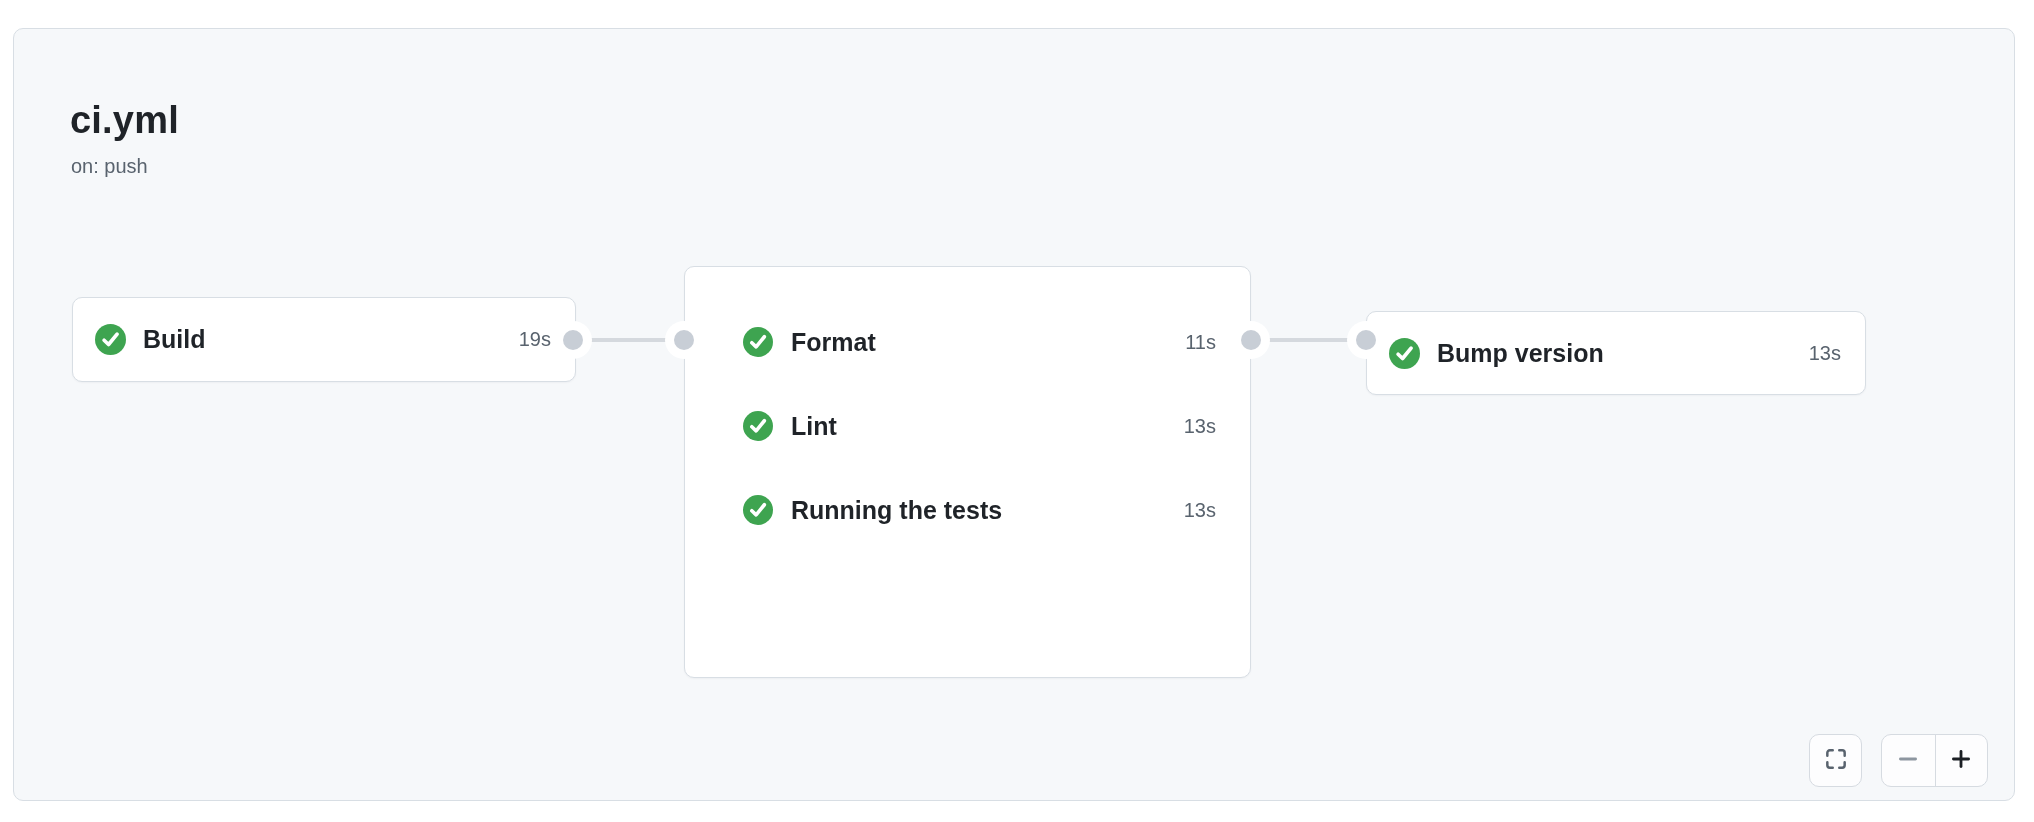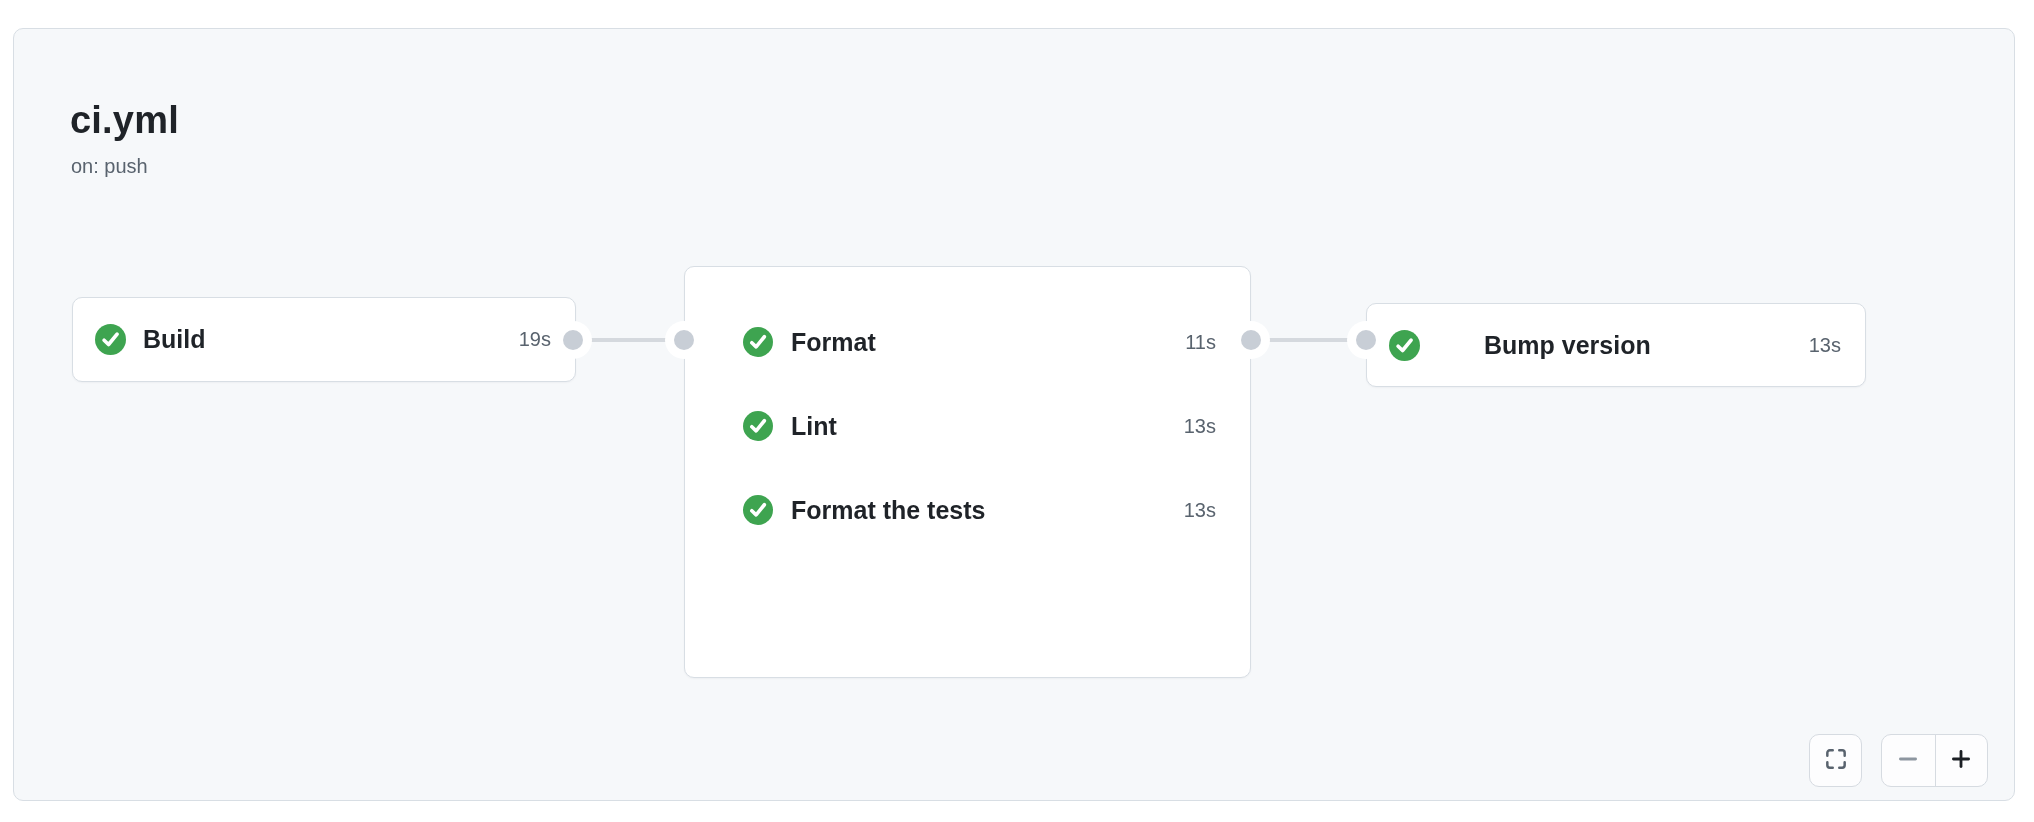--- a/index.html
+++ b/index.html
@@ -57,21 +57,21 @@
     box-shadow: 0 1px 2px rgba(31,35,40,0.04);
     z-index: 1;
   }
   .node {
     display: flex;
     align-items: center;
     padding: 0 24px 0 22px;
     cursor: pointer;
   }
   .node-build { left: 58px; top: 268px; width: 504px; height: 85px; }
-  .node-bump  { left: 1352px; top: 274px; width: 500px; height: 84px; gap: 47px; }
+  .node-bump  { left: 1352px; top: 282px; width: 500px; height: 84px; }
   .group-card {
     left: 670px; top: 237px;
     width: 567px; height: 412px;
     padding: 33px 34px 0 58px;
   }
   .group-row {
     height: 84px;
     display: flex;
     align-items: center;
     cursor: pointer;
@@ -197,21 +197,21 @@
         <span class="job-label">Lint</span>
         <span class="job-duration">13s</span>
       </div>
       <div class="group-row">
         <span class="check-wrap">
           <svg width="30" height="30" viewBox="0 0 16 16">
             <circle class="check-circle" cx="8" cy="8" r="8"></circle>
             <path class="check-mark" d="M4.7 8.4 L7 10.6 L11.4 5.2" fill="none" stroke-width="1.9" stroke-linecap="round" stroke-linejoin="round"></path>
           </svg>
         </span>
-        <span class="job-label">Format the tests</span>
+        <span class="job-label">Running the tests</span>
         <span class="job-duration">13s</span>
       </div>
     </div>
 
     <div class="card node node-bump">
       <span class="check-wrap">
         <svg width="31" height="31" viewBox="0 0 16 16">
           <circle class="check-circle" cx="8" cy="8" r="8"></circle>
           <path class="check-mark" d="M4.7 8.4 L7 10.6 L11.4 5.2" fill="none" stroke-width="1.9" stroke-linecap="round" stroke-linejoin="round"></path>
         </svg>

